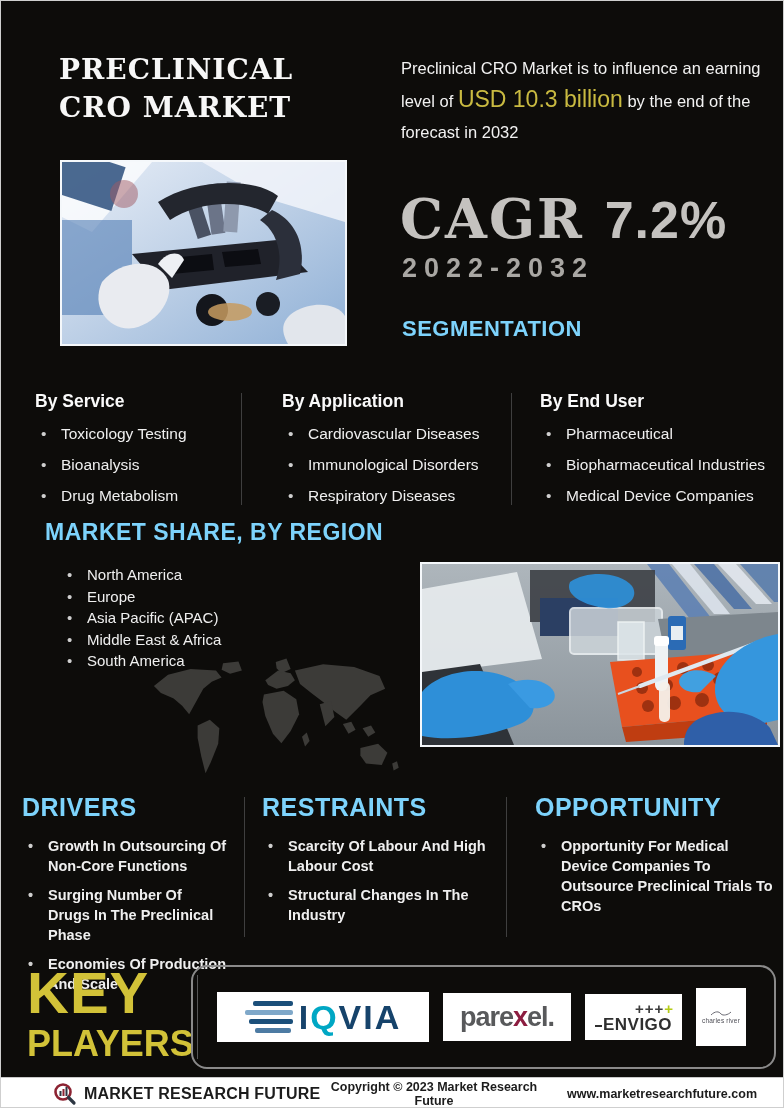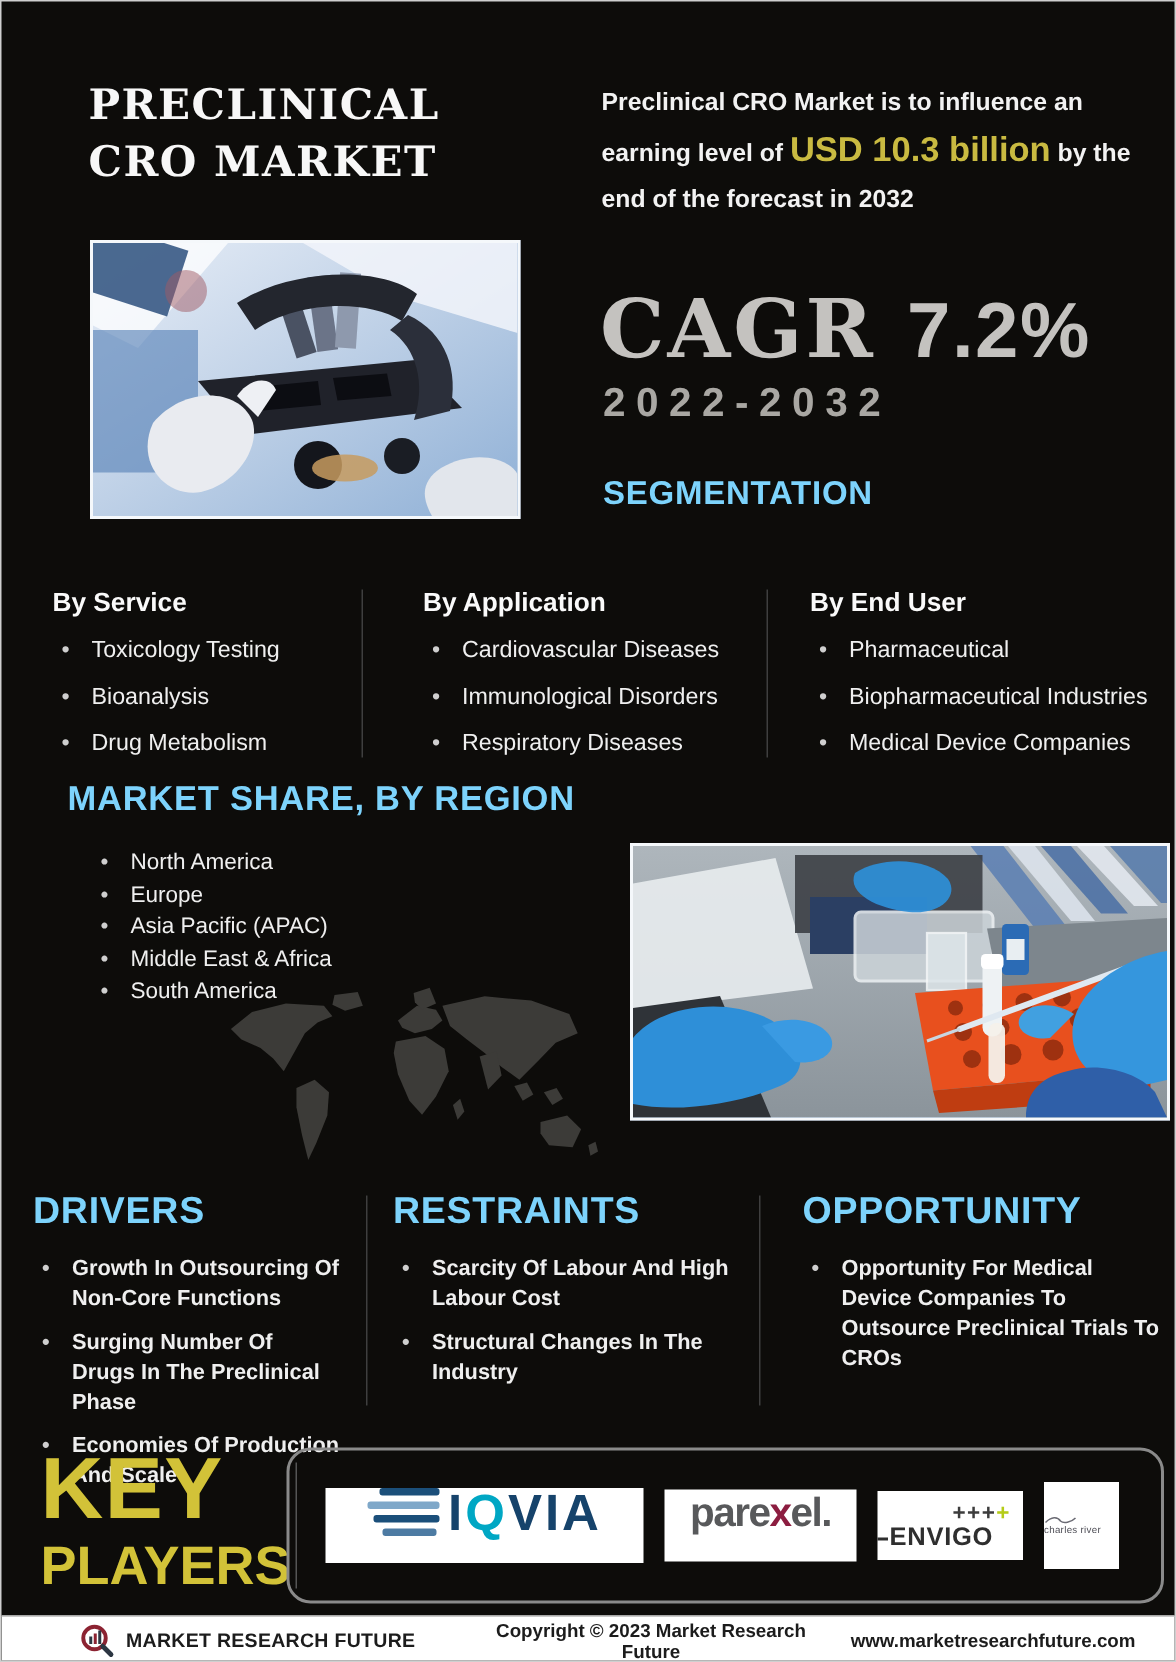--- a/index.html
+++ b/index.html
@@ -10,21 +10,21 @@
     font-family:"Liberation Sans",sans-serif;color:#f0f0f0;
   }
   .abs{position:absolute;}
 
   
   .page-title{
     left:58px;top:50px;width:310px;
     font-family:"DejaVu Serif","Liberation Serif",serif;
     font-weight:bold;font-size:28px;line-height:38px;letter-spacing:1px;color:#f7f7f7;
   }
-  .summary{left:400px;top:52px;width:384px;font-weight:bold;font-size:16.5px;line-height:31px;color:#f2f2f2;}
+  .summary{left:400px;top:52px;width:384px;font-weight:normal;font-size:16.5px;line-height:31px;color:#f2f2f2;}
   .summary .hl{font-size:23px;color:#c9ba41;}
   .cagr{left:399px;top:186px;color:#c4c2bf;white-space:nowrap;}
   .cagr .cagr-word{font-family:"DejaVu Serif","Liberation Serif",serif;font-weight:bold;font-size:54px;letter-spacing:2px;}
   .cagr .cagr-val{font-family:"Liberation Sans",sans-serif;font-weight:bold;font-size:52px;letter-spacing:1px;}
   .period{left:401px;top:252px;font-size:27px;font-weight:bold;color:#a9a7a3;letter-spacing:7px;}
   .gold-h{font-weight:bold;color:#7dd3fc;letter-spacing:.5px;}
   .seg-heading{left:401px;top:315px;font-size:22px;}
 
   
   .photo{border:2px solid rgba(255,255,255,.9);box-sizing:border-box;background:#9db8d8;}
@@ -48,21 +48,21 @@
   .an-list li{font-size:14.5px;line-height:20px;margin-top:9px;font-weight:bold;color:#ededed;}
 
   
   .kp-line1{left:26px;top:958px;font-size:58px;font-weight:bold;color:#d2c238;letter-spacing:1px;}
   .kp-line2{left:26px;top:1022px;font-size:36px;font-weight:bold;color:#d2c238;}
   .logo-box{
     left:190px;top:964px;width:585px;height:104px;
     border:2px solid #8a8a8a;border-radius:16px;box-sizing:border-box;
     display:flex;align-items:center;gap:14px;padding:0 12px 0 24px;
   }
-  .logo-card{background:#fff;display:flex;justify-content:center;}
+  .logo-card{background:#fff;display:flex;align-items:center;justify-content:center;}
   .iqvia-card{width:212px;height:50px;gap:6px;}
   .iqvia-bars{display:flex;flex-direction:column;gap:4px;}
   .iqvia-bars span{display:block;height:5px;border-radius:2px;}
   .iqvia-text{font-size:34px;font-weight:bold;letter-spacing:2px;color:#16436b;line-height:1;}
   .iqvia-text .q{color:#00a7c4;}
   .parexel-card{width:128px;height:48px;}
   .parexel-text{font-size:27px;font-weight:bold;color:#58595b;letter-spacing:-1px;}
   .parexel-text .x{color:#8c1d40;}
   .envigo-card{width:97px;height:46px;flex-direction:column;line-height:1;}
   .envigo-plus{font-size:15px;font-weight:bold;color:#3c3c3c;align-self:flex-end;margin-right:8px;letter-spacing:1px;}
@@ -72,21 +72,21 @@
   .charles-card{width:50px;height:58px;flex-direction:column;}
   .charles-name{font-size:6.5px;color:#4d4d55;letter-spacing:.2px;}
 
   
   .footer{
     left:0;top:1076px;width:784px;height:32px;background:#ffffff;
     display:flex;align-items:center;color:#1c1c1c;font-weight:bold;
     border-top:1px solid #c9c9c9;box-sizing:border-box;
   }
   .footer .brand-wrap{display:flex;align-items:center;gap:7px;margin-left:52px;width:268px;}
-  .footer .brand{font-size:13px;letter-spacing:.2px;}
+  .footer .brand{font-size:16px;letter-spacing:.2px;}
   .footer .copyright{font-size:12.5px;flex:1;text-align:center;}
   .footer .site{font-size:12.5px;margin-right:28px;width:210px;text-align:right;}
 </style>
 </head>
 <body>
 
 <div id="canvas">
 
   <div class="abs page-title">PRECLINICAL CRO MARKET</div>
 

